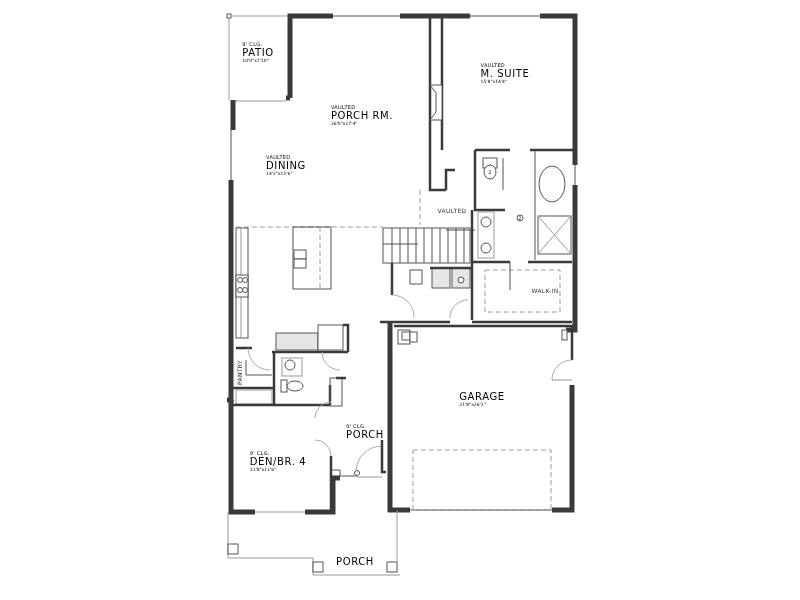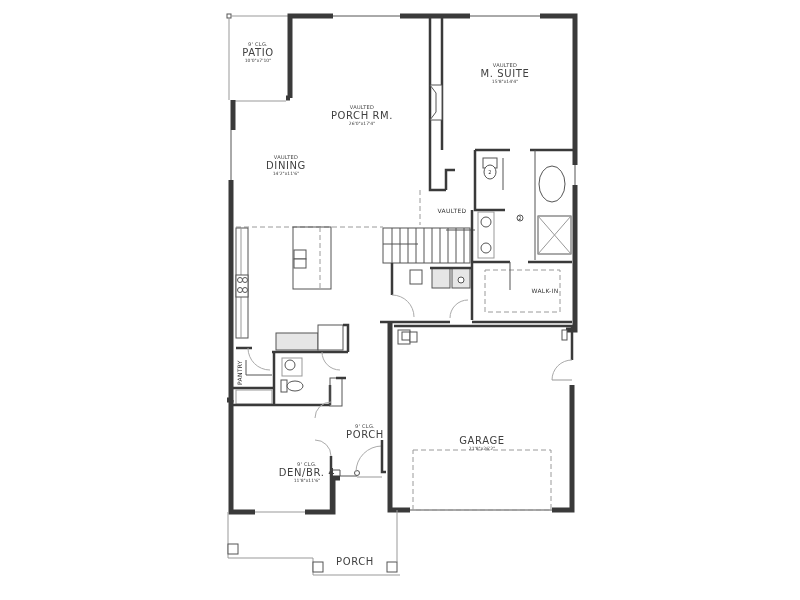--- a/index.html
+++ b/index.html
@@ -6,21 +6,21 @@
     body { width: 800px; height: 600px; position: relative; overflow: hidden; font-family: "DejaVu Sans", sans-serif; }
     #plan { position: absolute; left: 0; top: 0; width: 800px; height: 600px; }
     .wall { fill: none; stroke: #3a3a3a; stroke-width: 5; }
     .wall-thin { fill: none; stroke: #3a3a3a; stroke-width: 2.5; }
     .line { fill: none; stroke: #555; stroke-width: 1; }
     .light { fill: none; stroke: #999; stroke-width: 1; }
     .dash { fill: none; stroke: #9a9a9a; stroke-width: 1; stroke-dasharray: 5 3; }
     .door { fill: none; stroke: #aaa; stroke-width: 1; }
     .fix { fill: #fff; stroke: #555; stroke-width: 1; }
     .shade { fill: #e6e6e6; stroke: #555; stroke-width: 1; }
-    .lbl { position: absolute; text-align: center; color: #404040; white-space: nowrap; transform: translateX(-50%); line-height: 1; }
+    .lbl { position: absolute; color: #000000; white-space: nowrap; transform: translateX(-50%); line-height: 1; }
     .lbl .pre { display: block; font-size: 5px; letter-spacing: 0.3px; margin-bottom: 1px; }
     .lbl .name { display: block; font-size: 10px; letter-spacing: 0.6px; }
     .lbl .dim { display: block; font-size: 4.5px; margin-top: 1px; }
     .small { position: absolute; color: #333; font-size: 6px; letter-spacing: 0.3px; transform: translateX(-50%); white-space: nowrap; }
     .vert { position: absolute; color: #333; font-size: 6px; letter-spacing: 0.3px; transform: rotate(-90deg); transform-origin: left top; white-space: nowrap; }
   </style>
 </head>
 <body>
 
 <svg id="plan" viewBox="0 0 800 600" xmlns="http://www.w3.org/2000/svg">
@@ -211,26 +211,26 @@
   <span class="name">DINING</span>
   <span class="dim">14'2"x11'6"</span>
 </div>
 
 <div class="lbl" style="left:505px; top:63px;">
   <span class="pre">VAULTED</span>
   <span class="name">M. SUITE</span>
   <span class="dim">15'8"x14'4"</span>
 </div>
 
-<div class="lbl" style="left:482px; top:392px;margin-top:44px;">
+<div class="lbl" style="left:482px; top:392px;">
   <span class="name">GARAGE</span>
   <span class="dim">21'8"x26'2"</span>
 </div>
 
-<div class="lbl" style="left:278px; top:462px;margin-left:29px;">
+<div class="lbl" style="left:278px; top:451px;">
   <span class="pre">9' CLG.</span>
   <span class="name">DEN/BR. 4</span>
   <span class="dim">11'8"x11'6"</span>
 </div>
 
 <div class="lbl" style="left:365px; top:424px;">
   <span class="pre">9' CLG.</span>
   <span class="name">PORCH</span>
 </div>
 

